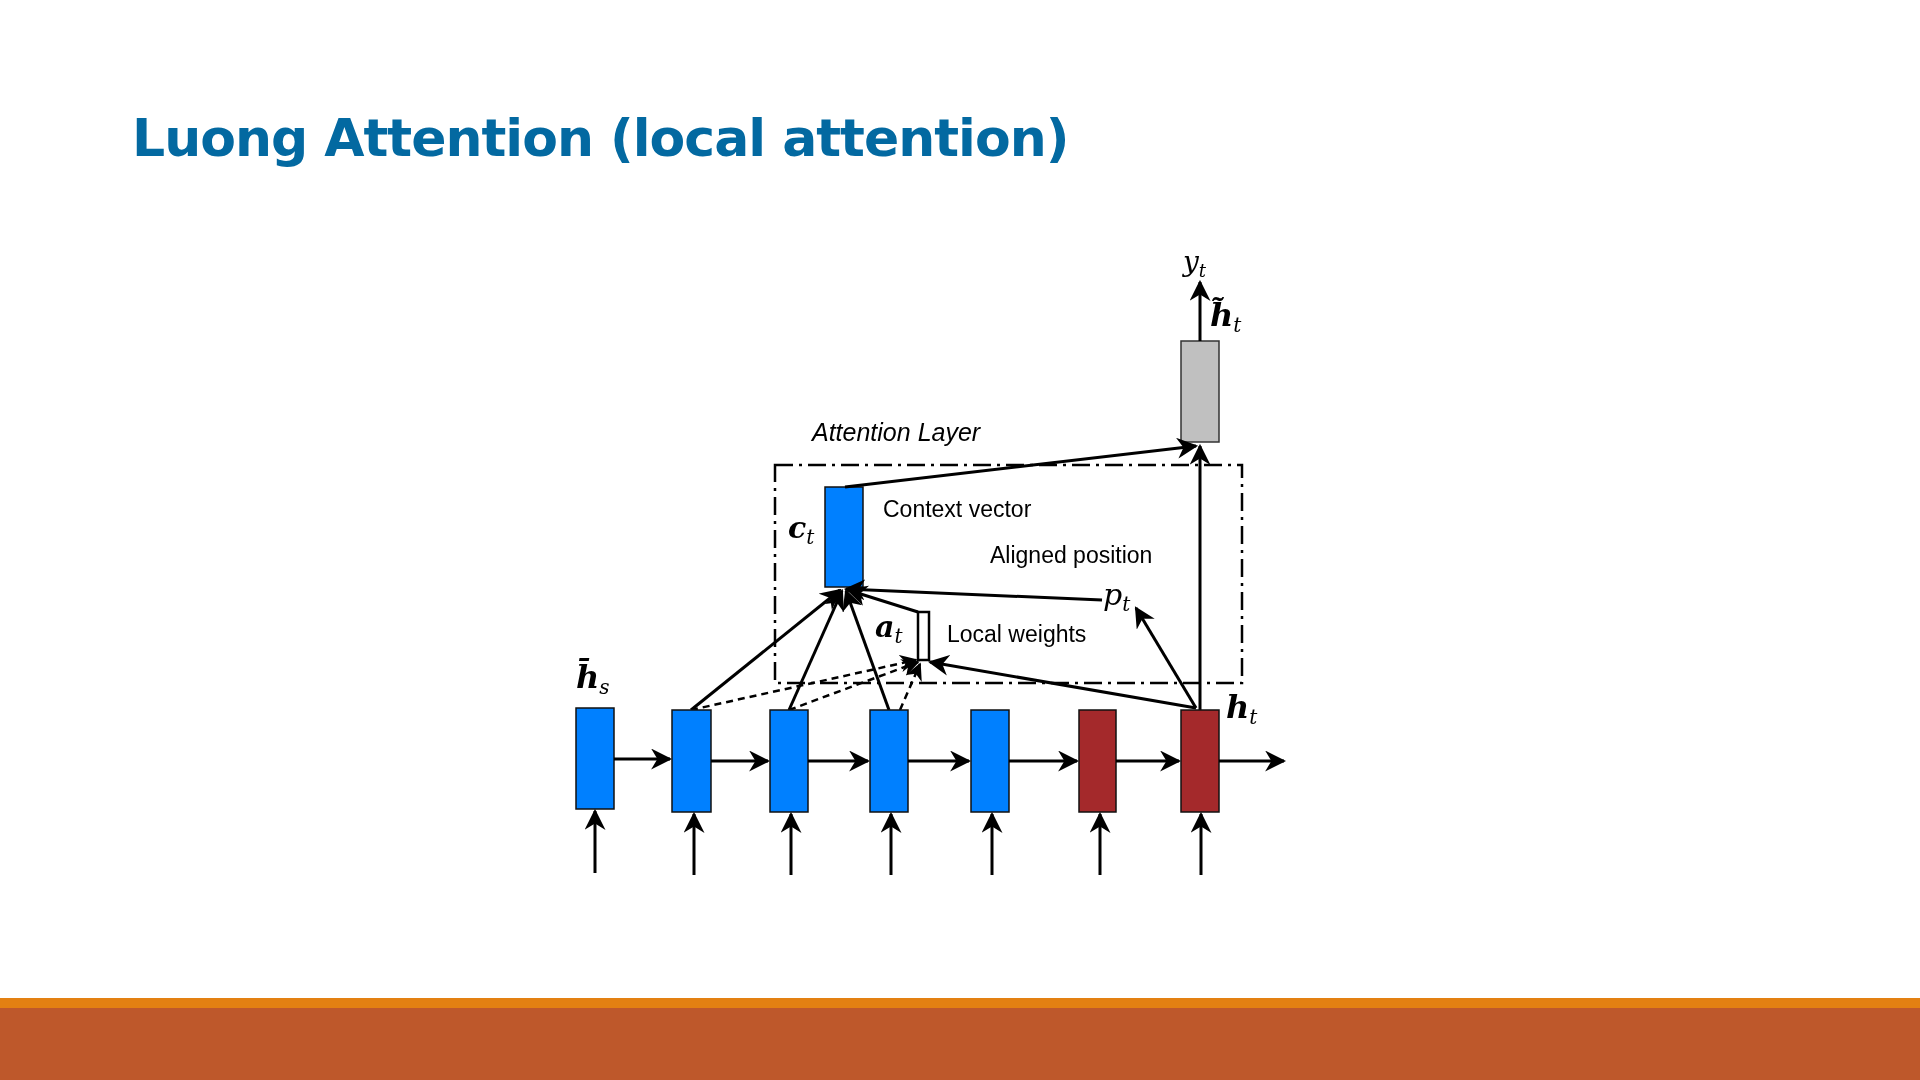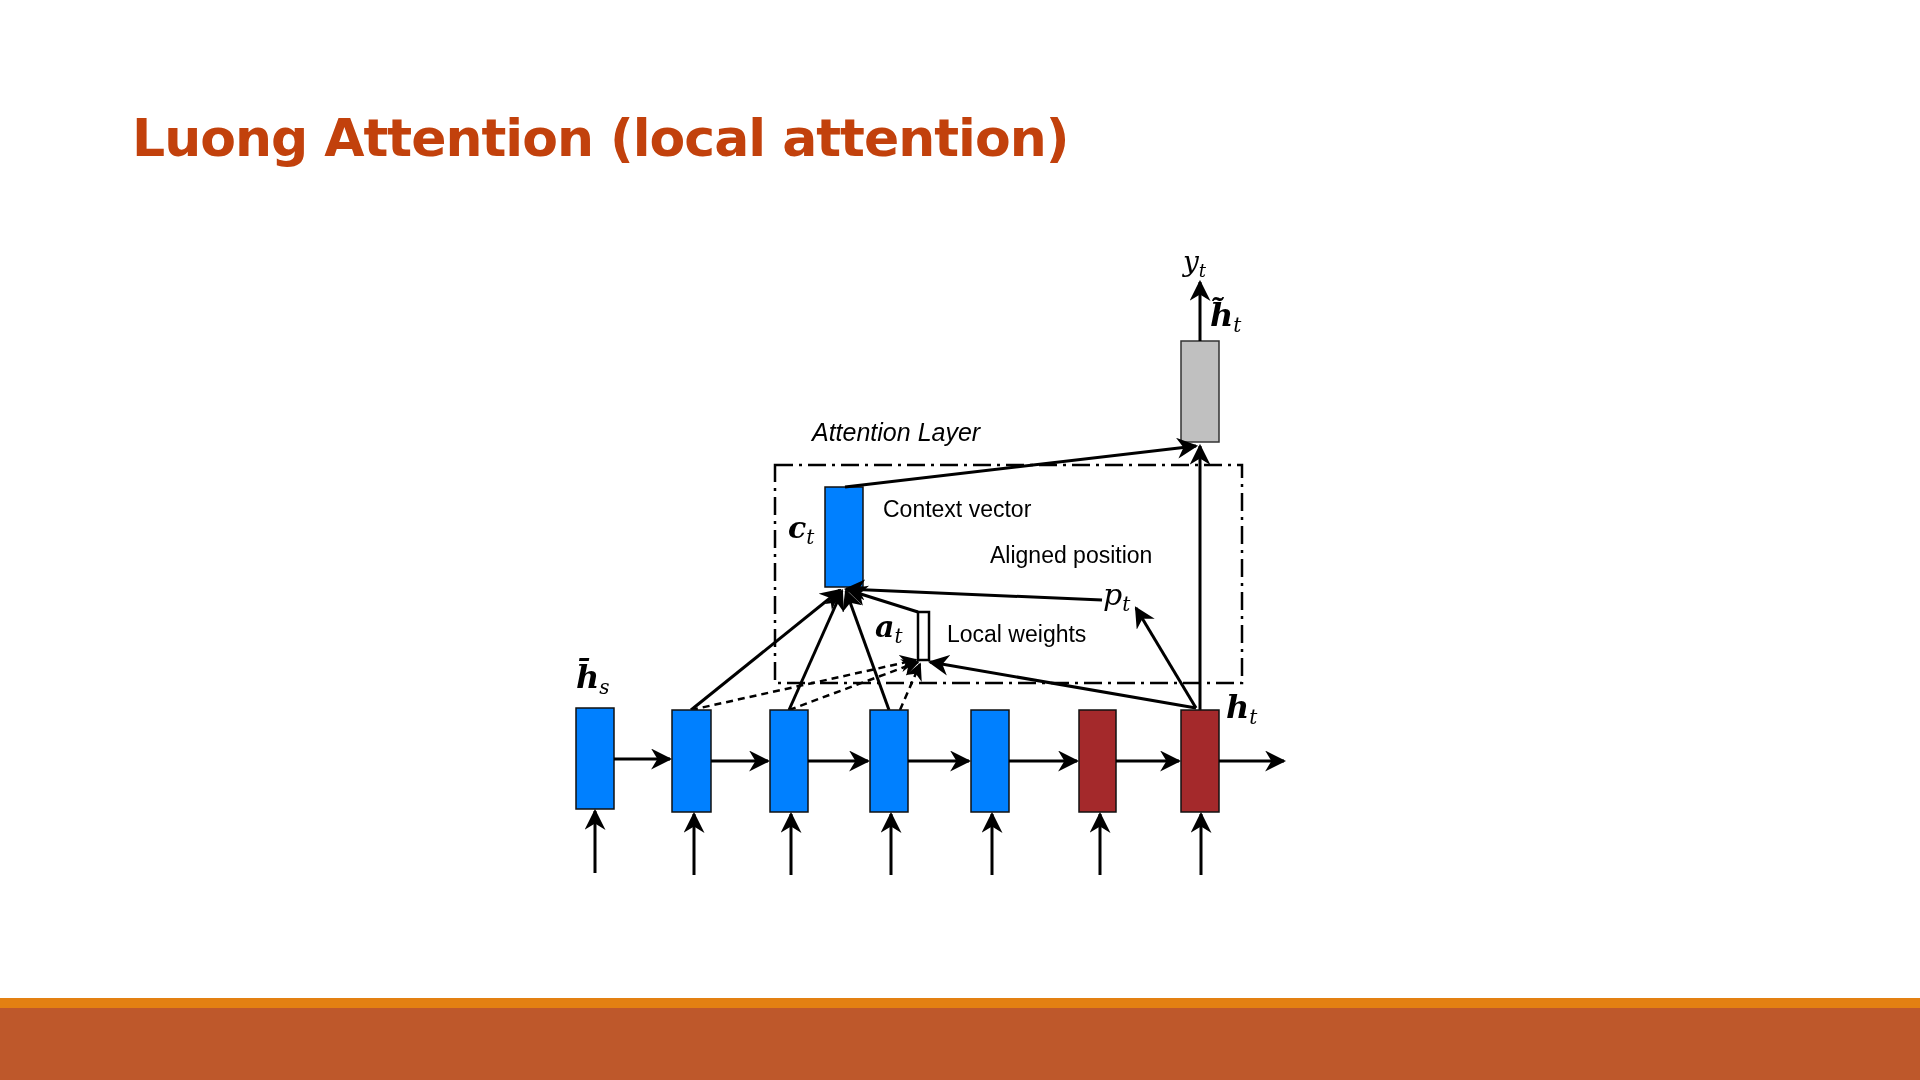--- a/index.html
+++ b/index.html
@@ -1,17 +1,17 @@
 <!DOCTYPE html>
 <html><head>
 <meta charset="utf-8">
 <style>
   html, body { margin: 0; padding: 0; }
   body { width: 1920px; height: 1080px; background: #ffffff; position: relative; overflow: hidden; font-family: "Liberation Sans", sans-serif; }
-  .title { position: absolute; left: 132px; top: 108px; font-family: "DejaVu Sans", sans-serif; font-weight: bold; font-size: 52px; color: #c2410c; letter-spacing: -1px; }
+  .title { position: absolute; left: 132px; top: 108px; font-family: "DejaVu Sans", sans-serif; font-weight: bold; font-size: 52px; color: #0369a1; letter-spacing: -1px; }
   .diagram { position: absolute; left: 0; top: 0; width: 1920px; height: 1000px; }
   .footer-accent { position: absolute; left: 0; top: 998px; width: 1920px; height: 10px; }
   .footer-bar { position: absolute; left: 0; top: 1008px; width: 1920px; height: 72px; }
   svg text.sans { font-family: "Liberation Sans", sans-serif; }
   svg text.math { font-family: "DejaVu Serif", serif; font-style: italic; }
 </style>
 </head>
 <body>
 
 <div class="title">Luong Attention (local attention)</div>

